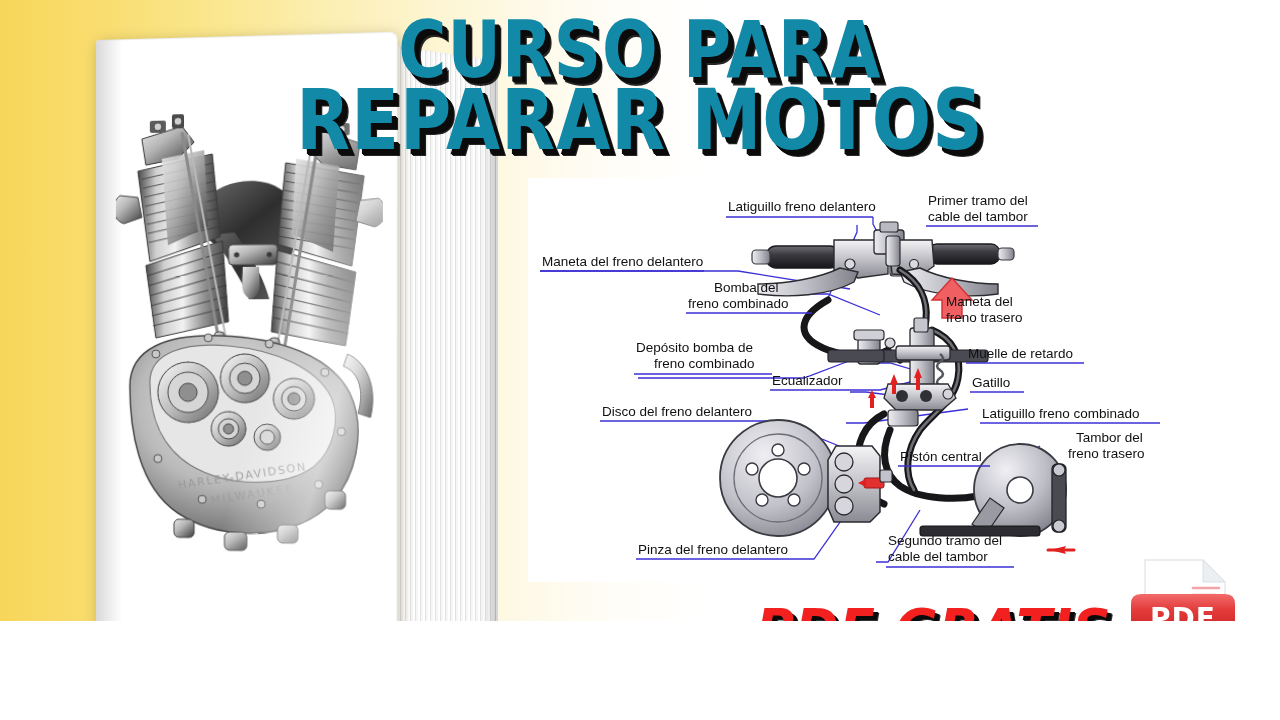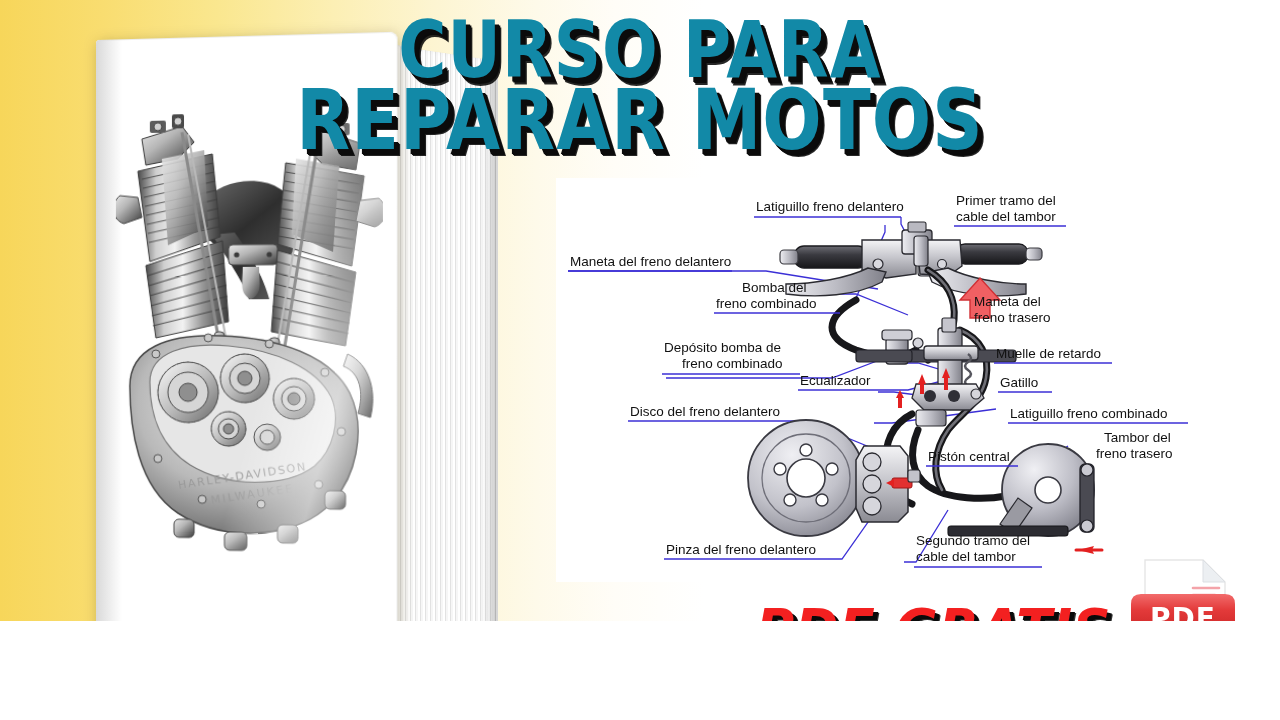--- a/index.html
+++ b/index.html
@@ -96,21 +96,21 @@
       5px 5px 0 #0b0b0b,
       6px 6px 0 rgba(0,0,0,.85);
     transform:scaleX(1.06) scaleY(1.26);
     transform-origin:center top;
   }
   #title-1{font-size:62px;margin-bottom:12px;}
   #title-2{font-size:66px;}
 
   
   #diagram-panel{
-    position:absolute;left:556px;top:178px;width:660px;height:404px;
+    position:absolute;left:528px;top:178px;width:660px;height:404px;
     background:#ffffff;
   }
   #diagram-svg{display:block;width:660px;height:404px;}
   .dlabel{
     font-family:"Liberation Sans",sans-serif;
     font-size:13.5px;fill:#111111;
   }
   .dline{stroke:#3b2fd6;stroke-width:1.3;fill:none;}
   .dunder{stroke:#3b2fd6;stroke-width:1.5;}
 

